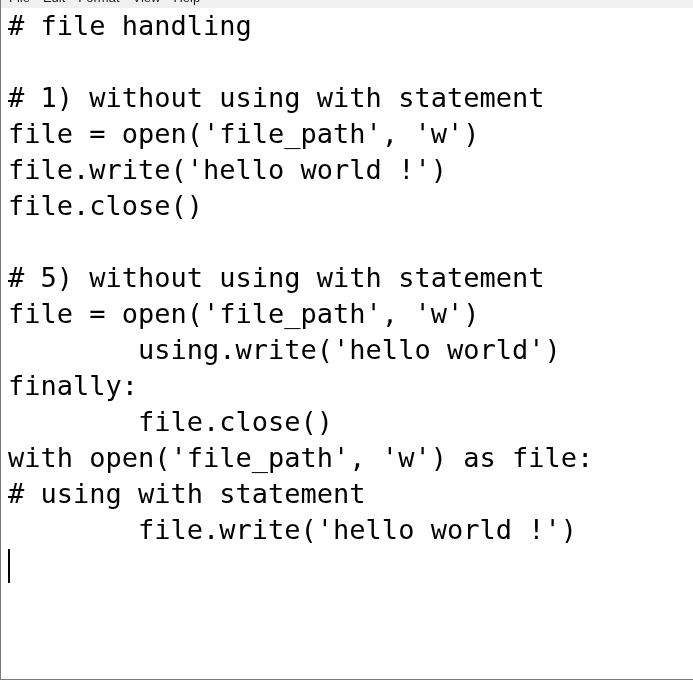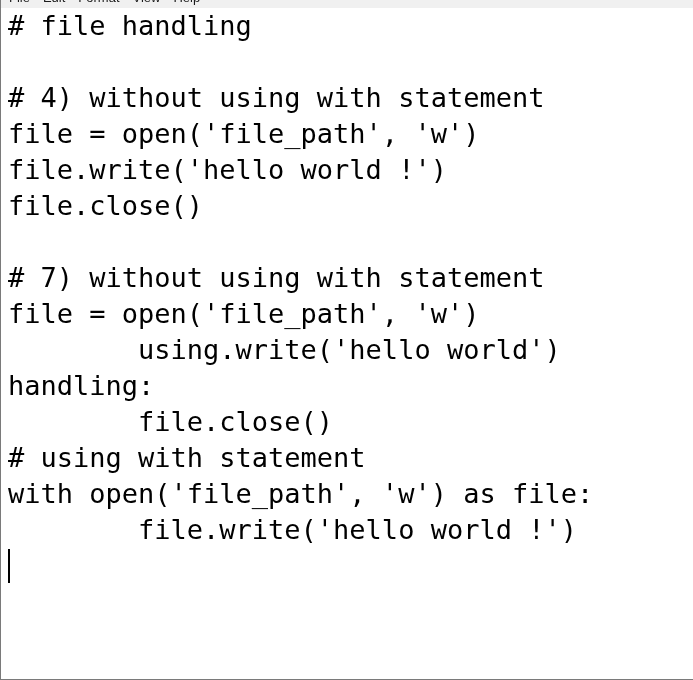--- a/index.html
+++ b/index.html
@@ -74,28 +74,28 @@
         <span class="menu-item">File</span>
         <span class="menu-item">Edit</span>
         <span class="menu-item">Format</span>
         <span class="menu-item">View</span>
         <span class="menu-item">Help</span>
       </div>
   </div>
   <div class="editor">
       <div class="code-line"># file handling</div>
       <div class="code-line"></div>
-      <div class="code-line"># 4) without using with statement</div>
+      <div class="code-line"># 1) without using with statement</div>
       <div class="code-line">file = open('file_path', 'w')</div>
       <div class="code-line">file.write('hello world !')</div>
       <div class="code-line">file.close()</div>
       <div class="code-line"></div>
-      <div class="code-line"># 7) without using with statement</div>
+      <div class="code-line"># 5) without using with statement</div>
       <div class="code-line">file = open('file_path', 'w')</div>
       <div class="code-line">        using.write('hello world')</div>
-      <div class="code-line">handling:</div>
+      <div class="code-line">finally:</div>
       <div class="code-line">        file.close()</div>
+      <div class="code-line">with open('file_path', 'w') as file:</div>
       <div class="code-line"># using with statement</div>
-      <div class="code-line">with open('file_path', 'w') as file:</div>
       <div class="code-line">        file.write('hello world !')</div>
       <div class="code-line"><span class="caret"></span></div>
     </div>
 </div>
 
 </body></html>

